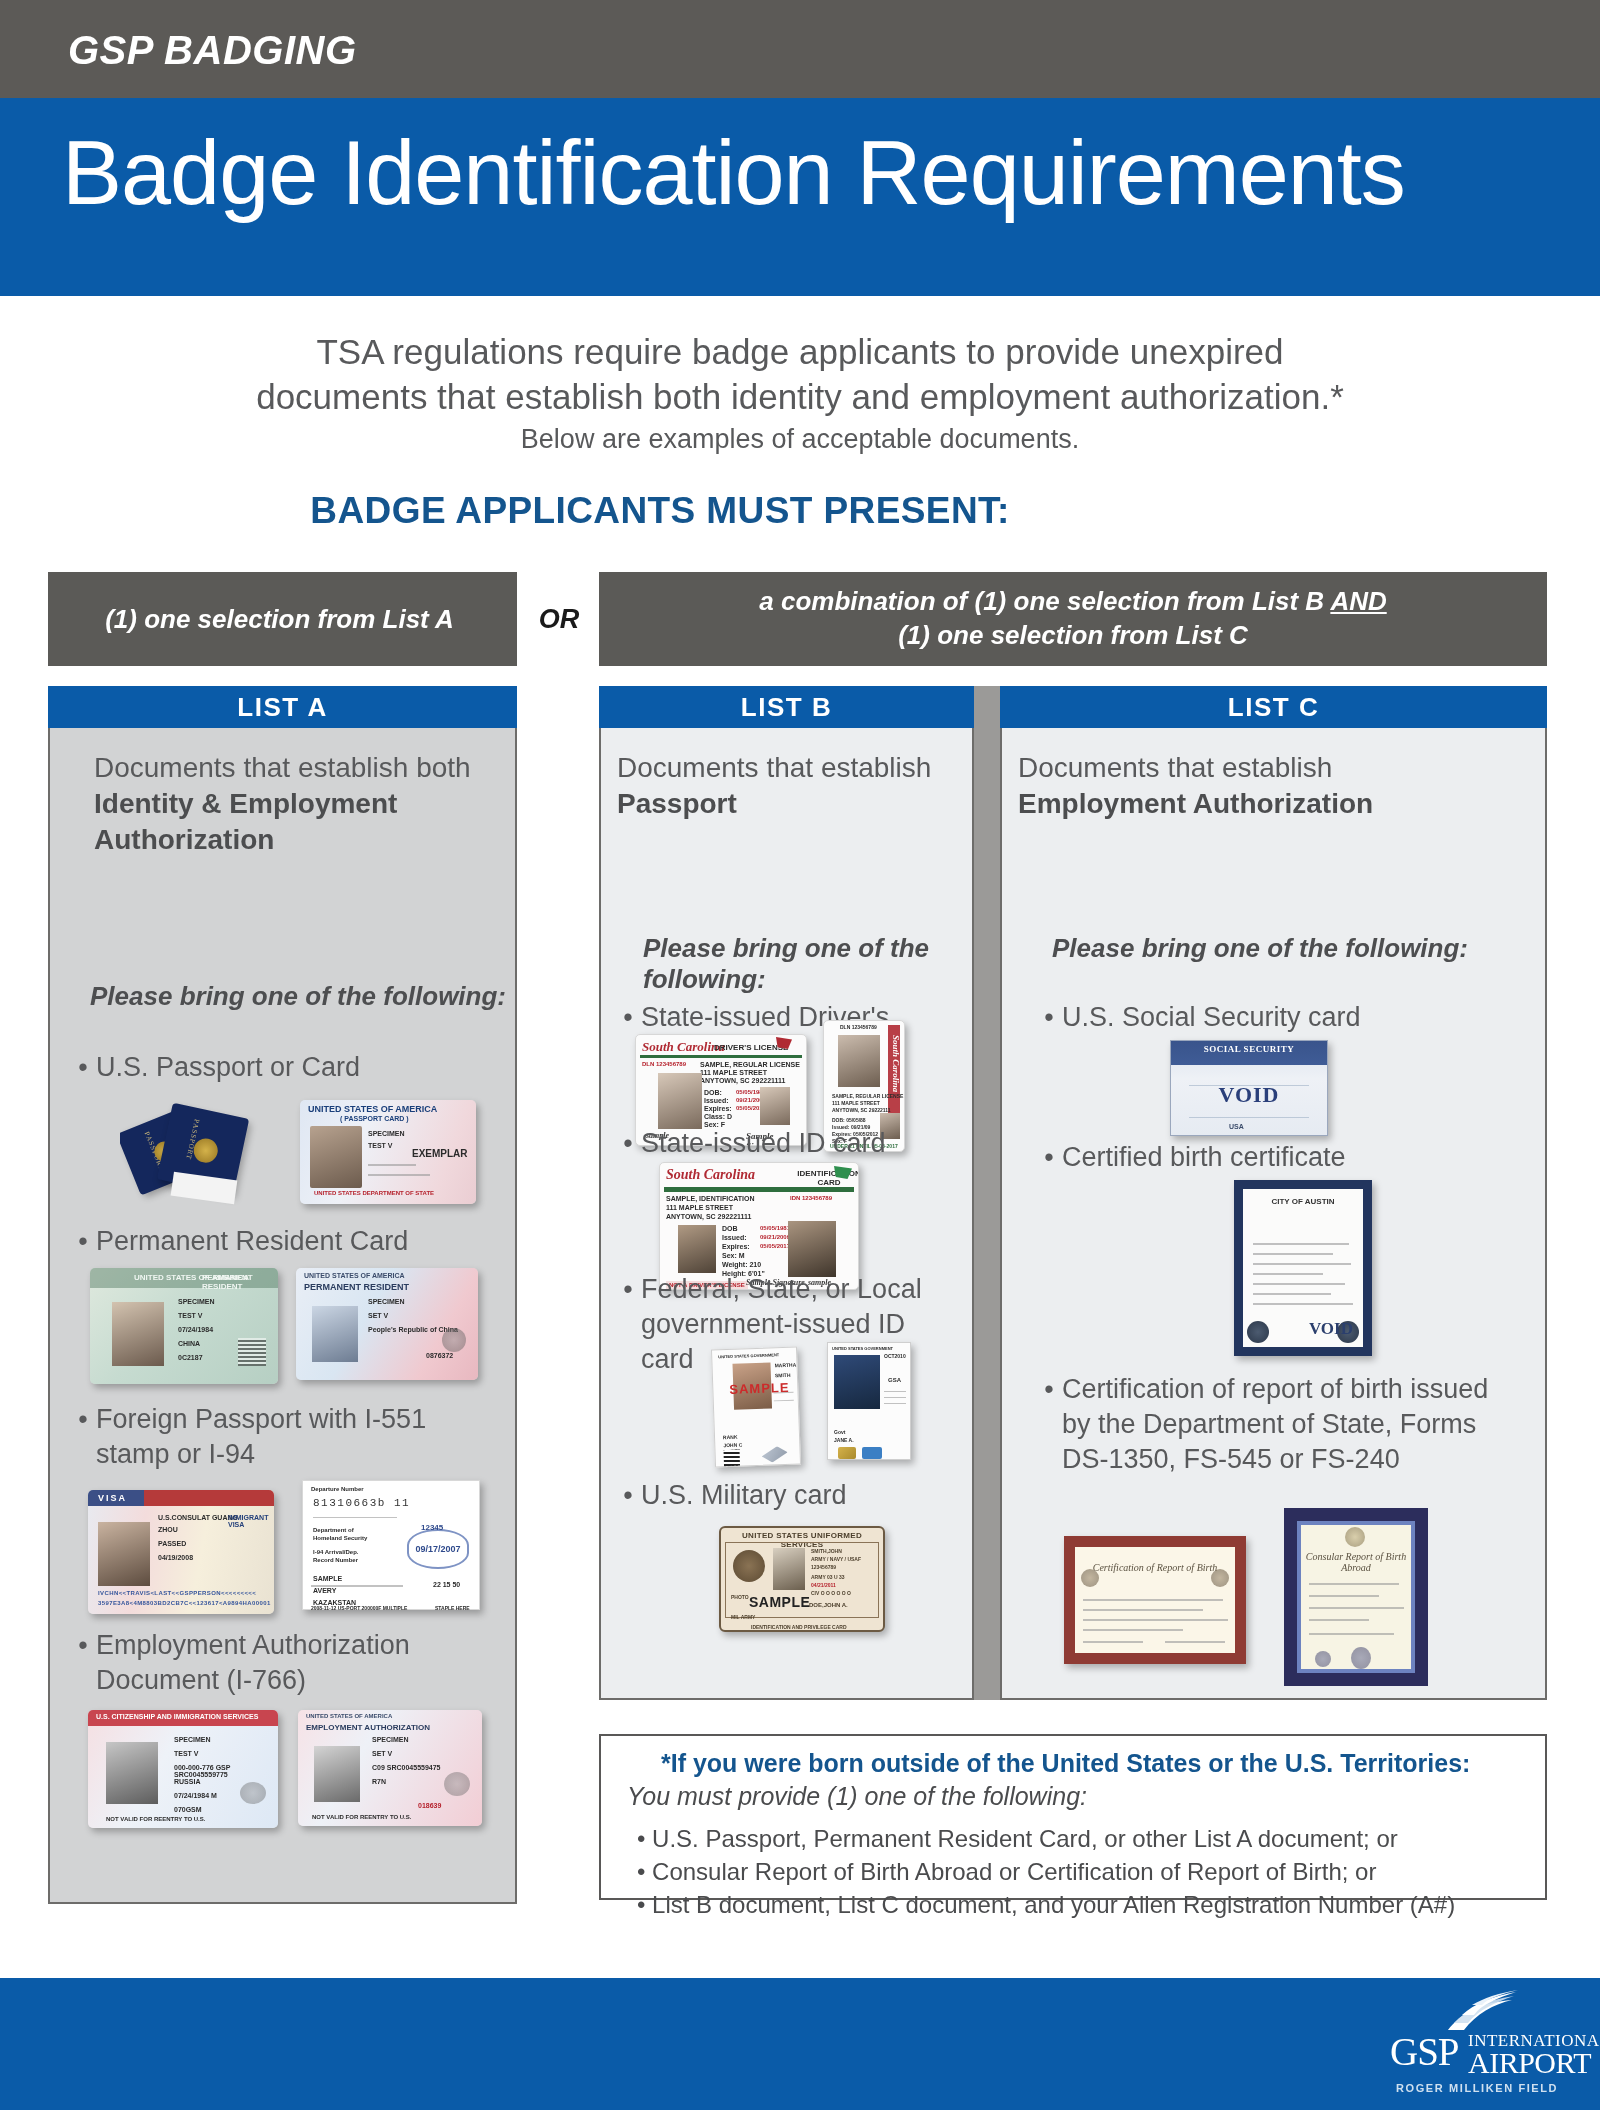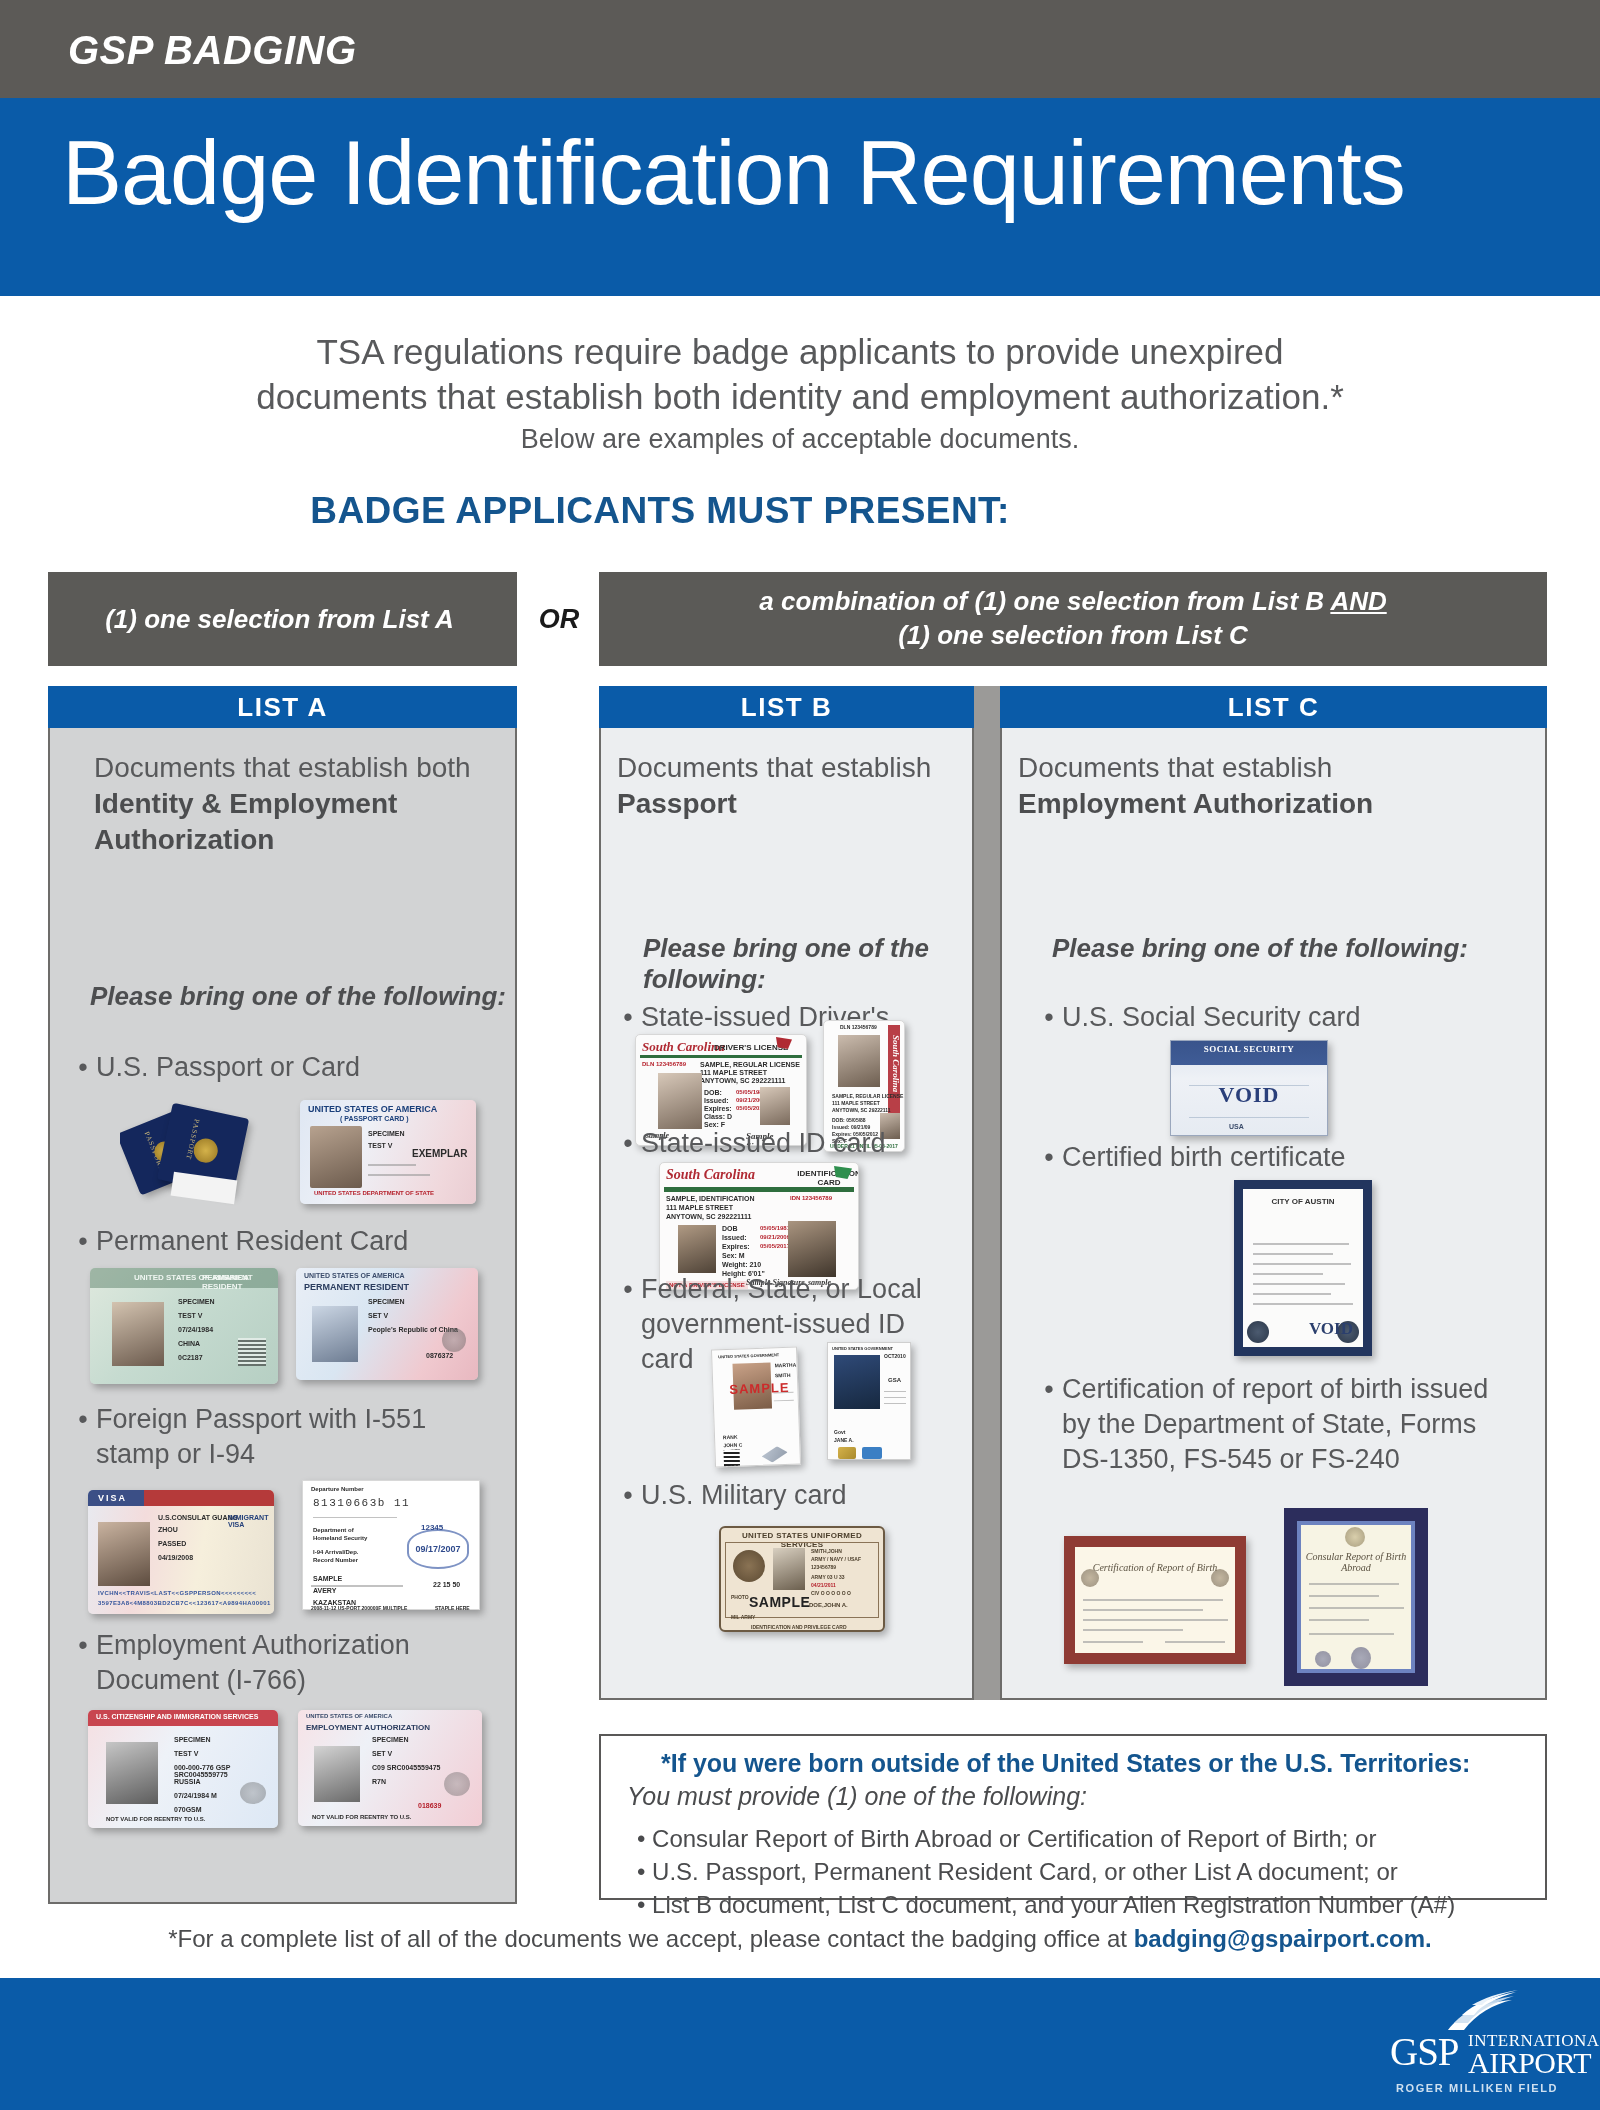--- a/index.html
+++ b/index.html
@@ -657,29 +657,26 @@
       <div class="ln" style="left:12px; top:112px; width:85px;"></div>
       <div class="seal" style="left:18px; bottom:6px; width:16px; height:16px; opacity:.5; background:radial-gradient(circle,#5a5f8c,#2c2d5c);"></div>
       <div class="seal" style="left:54px; bottom:4px; width:20px; height:22px; opacity:.5; background:radial-gradient(circle,#5a5f8c,#2c2d5c);"></div>
     </div>
   </div>
 
   <div class="notebox">
     <div class="note-title">*If you were born outside of the United States or the U.S. Territories:</div>
     <div class="note-sub">You must provide (1) one of the following:</div>
     <div class="note-list">
+      <div class="note-li">• <span>U.S. Passport, Permanent Resident Card, or other List A document; or</span></div>
       <div class="note-li">• <span>Consular Report of Birth Abroad or Certification of Report of Birth; or</span></div>
-      <div class="note-li">• <span>U.S. Passport, Permanent Resident Card, or other List A document; or</span></div>
       <div class="note-li">• <span>List B document, List C document, and your Alien Registration Number (A#)</span></div>
     </div>
   </div>
 
-  <div class="footnote">
-    <span>*For a complete list of all of the documents we accept, please contact the badging office at </span><b>badging@gspairport.com.</b>
-  </div>
   <div class="footer-bar"></div>
   <div class="logo">
     <svg class="logo-swoosh" viewBox="0 0 78 42">
       <path d="M6 40 C18 24 40 12 70 10 C52 14 34 24 22 40 Z" fill="#ffffff"></path>
       <path d="M12 33 C24 20 44 10 72 6 C54 12 36 20 26 33 Z" fill="#cfe0f0" opacity="0.9"></path>
       <path d="M20 25 C32 14 50 6 74 2 C56 8 40 14 32 25 Z" fill="#ffffff"></path>
       <path d="M30 15 C42 8 56 3 76 0 C60 4 46 8 40 15 Z" fill="#eaf2fa"></path>
     </svg>
     <div class="logo-gsp">GSP</div>
     <div class="logo-right">

